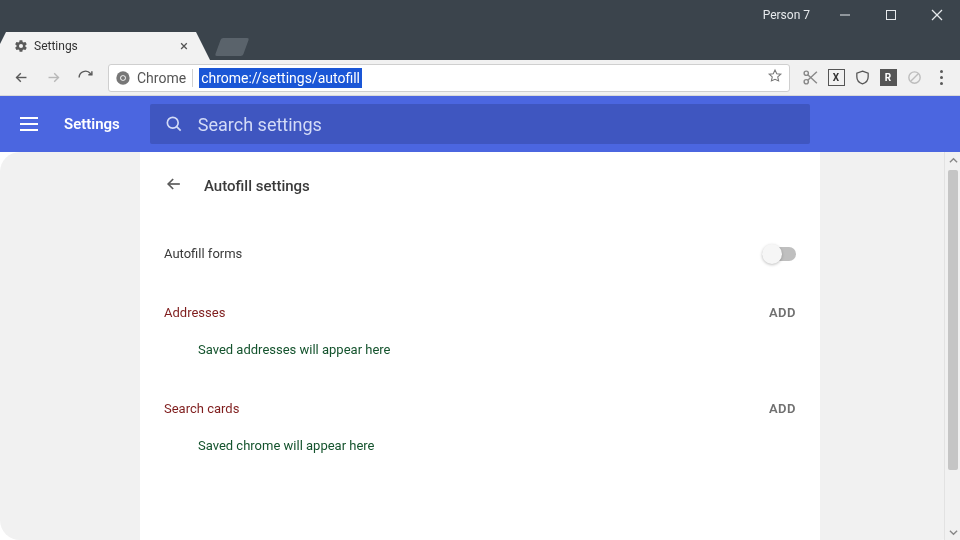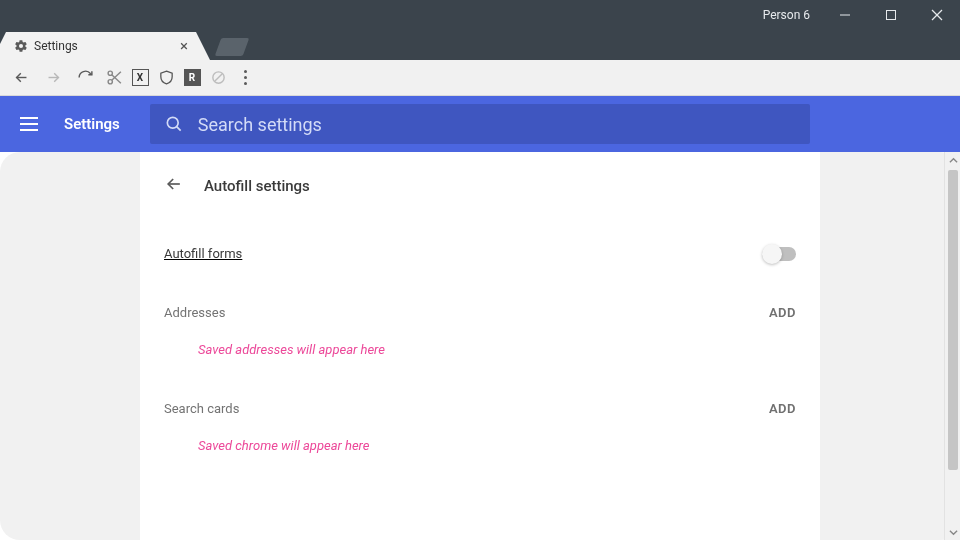--- a/index.html
+++ b/index.html
@@ -58,44 +58,44 @@
 .searchwrap input { flex: 1; background: transparent; border: none; outline: none; color: #fff; font-size: 18px; }
 .searchwrap input::placeholder { color: #d3dbf7; }
 
 
 .contentzone { position: relative; height: calc(540px - 30px - 30px - 36px - 56px); background: #f1f1f1; display: flex; justify-content: center; border-radius: 20px; }
 .card { width: 680px; background: #fff; padding: 22px 24px 40px 24px; position: relative; }
 .cardhead { display: flex; align-items: center; gap: 20px; color: #3a3a3a; }
 .cardhead .back svg { width: 20px; height: 20px; color: #5a5a5a; }
 .cardhead .headtitle { font-size: 15px; font-weight: 500; color: #3a3a3a; }
 
-.row { margin-top: 48px; display: flex; align-items: center; justify-content: space-between; text-decoration: underline; }
+.row { margin-top: 48px; display: flex; align-items: center; justify-content: space-between; }
 .row .lbl { font-size: 13px; color: #3a3a3a; }
 .toggle { width: 34px; height: 14px; background: #bfbfbf; border-radius: 10px; position: relative; }
 .toggle::after { content: ""; position: absolute; left: 0; top: -3px; width: 20px; height: 20px; background: #f6f6f6; border-radius: 50%; box-shadow: 0 1px 3px rgba(0,0,0,.25); }
 
 .sectionhead { margin-top: 44px; display: flex; align-items: center; justify-content: space-between; }
-.sectionhead .slabel { font-size: 13px; color: #737373; }
+.sectionhead .slabel { font-size: 13px; color: #7f1d1d; }
 .sectionhead .addbtn { font-size: 13px; font-weight: 600; color: #707070; letter-spacing: .5px; }
-.emptynote { margin: 22px 0 0 34px; font-size: 13px; color: #ec4899; font-style: italic; }
+.emptynote { margin: 22px 0 0 34px; font-size: 13px; color: #14532d; }
 
 
 .vscroll { position: absolute; right: 0; top: 0; bottom: 0; width: 16px; background: #f1f1f1; border-left: 1px solid #e2e2e2; }
 .vscroll .thumb { position: absolute; top: 18px; left: 3px; width: 10px; height: 300px; background: #c5c5c5; border-radius: 2px; }
 .vscroll .arrow { position: absolute; left: 0; width: 16px; height: 16px; display: flex; align-items: center; justify-content: center; color: #888; }
 .vscroll .arrow svg { width: 9px; height: 9px; }
 .vscroll .arrow.up { top: 0; }
 .vscroll .arrow.down { bottom: 0; }
 </style>
 </head>
 <body>
 
 <div class="titlebar">
   <div class="spacer"></div>
-  <div class="profile">Person 6</div>
+  <div class="profile">Person 7</div>
   <div class="winbtn">
     <svg viewBox="0 0 12 12">
         <line x1="1" y1="6" x2="11" y2="6" stroke="currentColor" stroke-width="1"></line>
       </svg>
   </div>
   <div class="winbtn">
     <svg viewBox="0 0 12 12">
         <rect x="1.5" y="1.5" width="9" height="9" fill="none" stroke="currentColor" stroke-width="1"></rect>
       </svg>
   </div>
@@ -133,20 +133,38 @@
         <path d="M13 6l6 6-6 6"></path>
       </svg>
   </div>
   <div class="navbtn">
     <svg viewBox="0 0 24 24" fill="none" stroke="currentColor" stroke-width="2">
         <path d="M3 12a9 9 0 0 1 15.9-5.7L21 8"></path>
         <path d="M21 3v5h-5"></path>
       </svg>
   </div>
 
+  <div class="omnibox">
+    <span class="chromeicon">
+      <svg viewBox="0 0 24 24">
+          <circle cx="12" cy="12" r="10" fill="#777"></circle>
+          <circle cx="12" cy="12" r="4.2" fill="#fff"></circle>
+          <circle cx="12" cy="12" r="3" fill="#777"></circle>
+        </svg>
+    </span>
+    <span class="label">Chrome</span>
+    <span class="sep"></span>
+    <span class="url">chrome://settings/autofill</span>
+    <span class="flexgap"></span>
+    <span class="star">
+      <svg viewBox="0 0 24 24" fill="none" stroke="currentColor" stroke-width="1.6">
+          <path d="M12 3l2.6 5.6 6.1.6-4.6 4.2 1.3 6L12 16.9 6.6 19.4l1.3-6L3.3 9.2l6.1-.6Z"></path>
+        </svg>
+    </span>
+  </div>
 
   <div class="exticon">
     <svg viewBox="0 0 24 24" fill="none" stroke="#888" stroke-width="2">
         <circle cx="6" cy="6" r="3"></circle>
         <circle cx="6" cy="18" r="3"></circle>
         <path d="M21 4L8.1 15.9"></path>
         <path d="M21 20L8.1 8.1"></path>
       </svg>
   </div>
   <div class="exticon">

